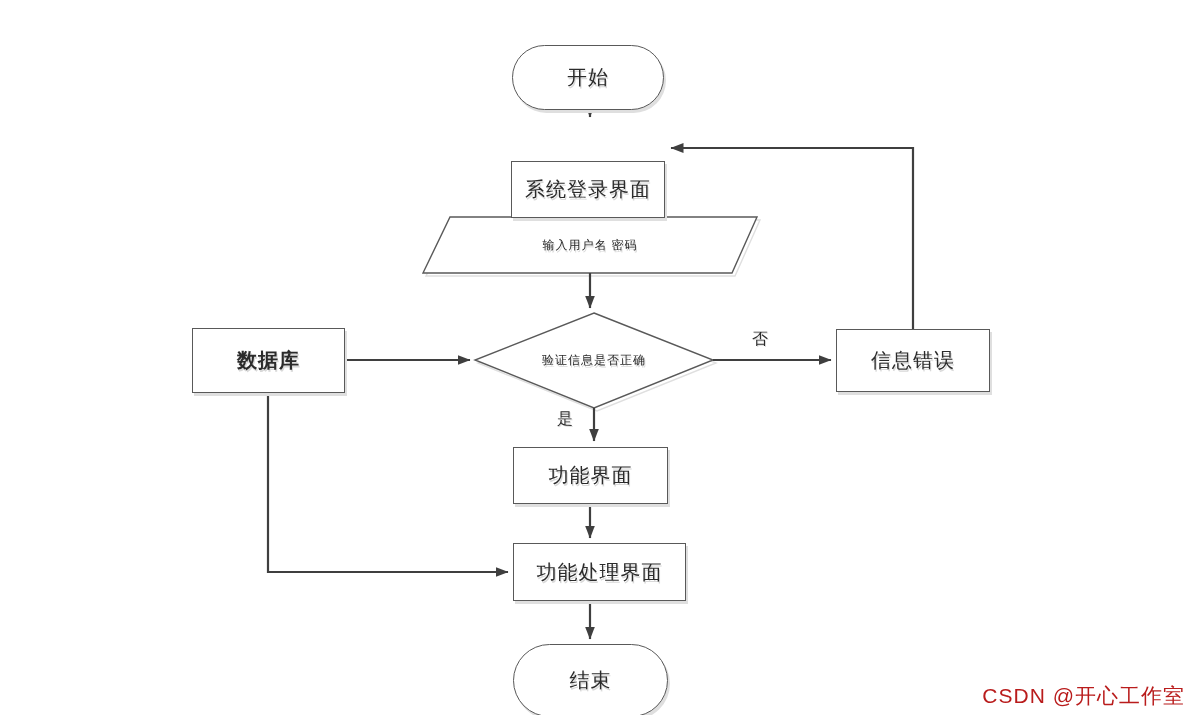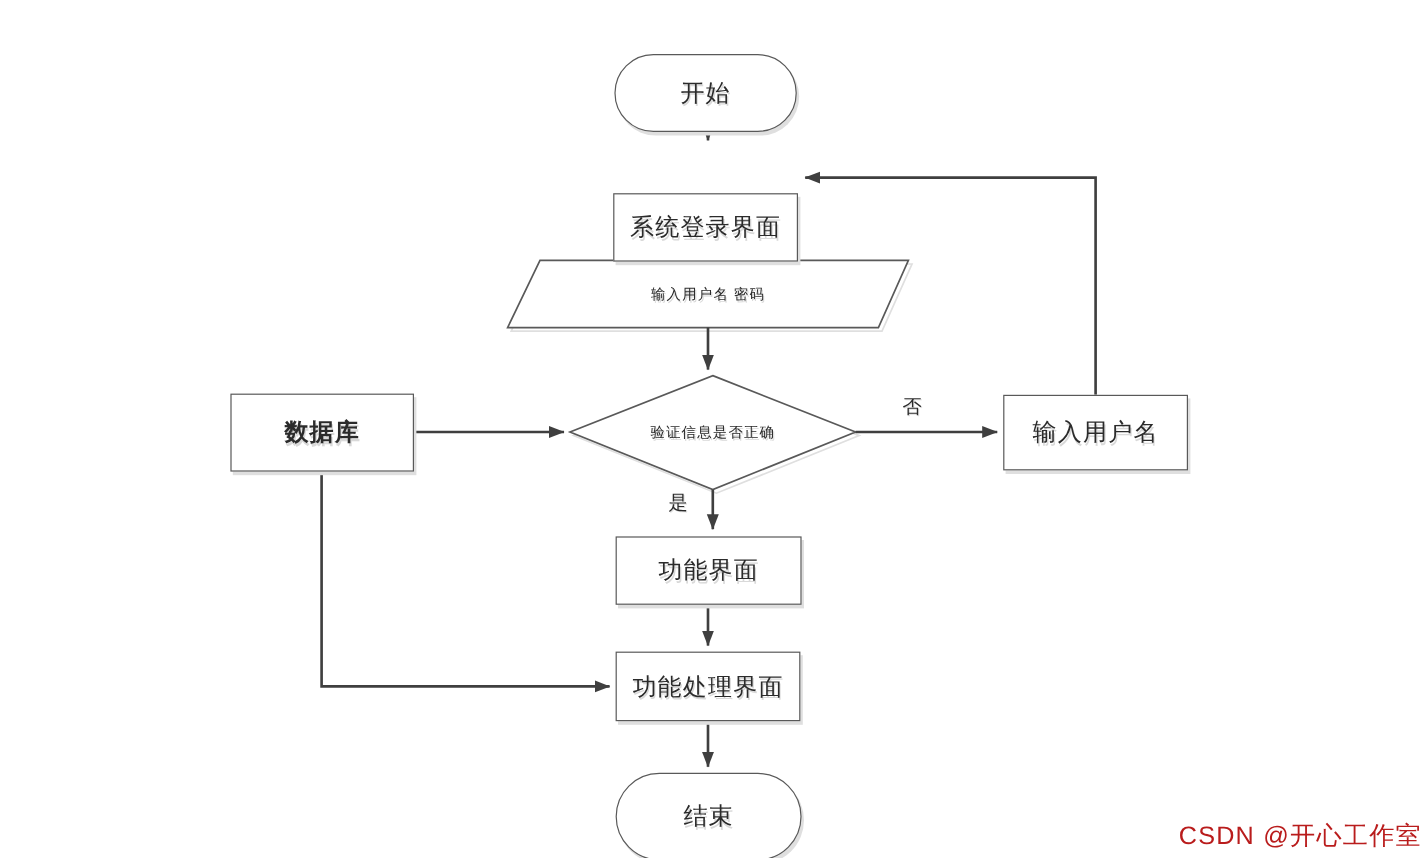--- a/index.html
+++ b/index.html
@@ -91,28 +91,28 @@
 
   <div class="shape-label" style="left:430px; top:217px; width:320px; height:56px;">输入用户名 密码</div>
 
   <div class="shape-label" style="left:475px; top:315px; width:238px; height:90px;">验证信息是否正确</div>
 
   <div class="node" style="left:192px; top:328px; width:153px; height:65px;font-weight:bold;">
     <span>数据库</span>
   </div>
 
   <div class="node" style="left:836px; top:329px; width:154px; height:63px;">
-    <span>输入用户名</span>
+    <span>信息错误</span>
   </div>
 
   <div class="node" style="left:513px; top:447px; width:155px; height:57px;">
     <span>功能界面</span>
   </div>
 
-  <div class="node" style="left:513px; top:543px; width:154px; height:58px;">
+  <div class="node" style="left:513px; top:543px; width:173px; height:58px;">
     <span>功能处理界面</span>
   </div>
 
   <div class="node oval" style="left:513px; top:644px; width:155px; height:73px;">
     <span>结束</span>
   </div>
 
   <div class="edge-label" style="left:748px; top:329px; width:24px; text-align:center;">否</div>
   <div class="edge-label" style="left:553px; top:409px; width:24px; text-align:center;">是</div>
 

